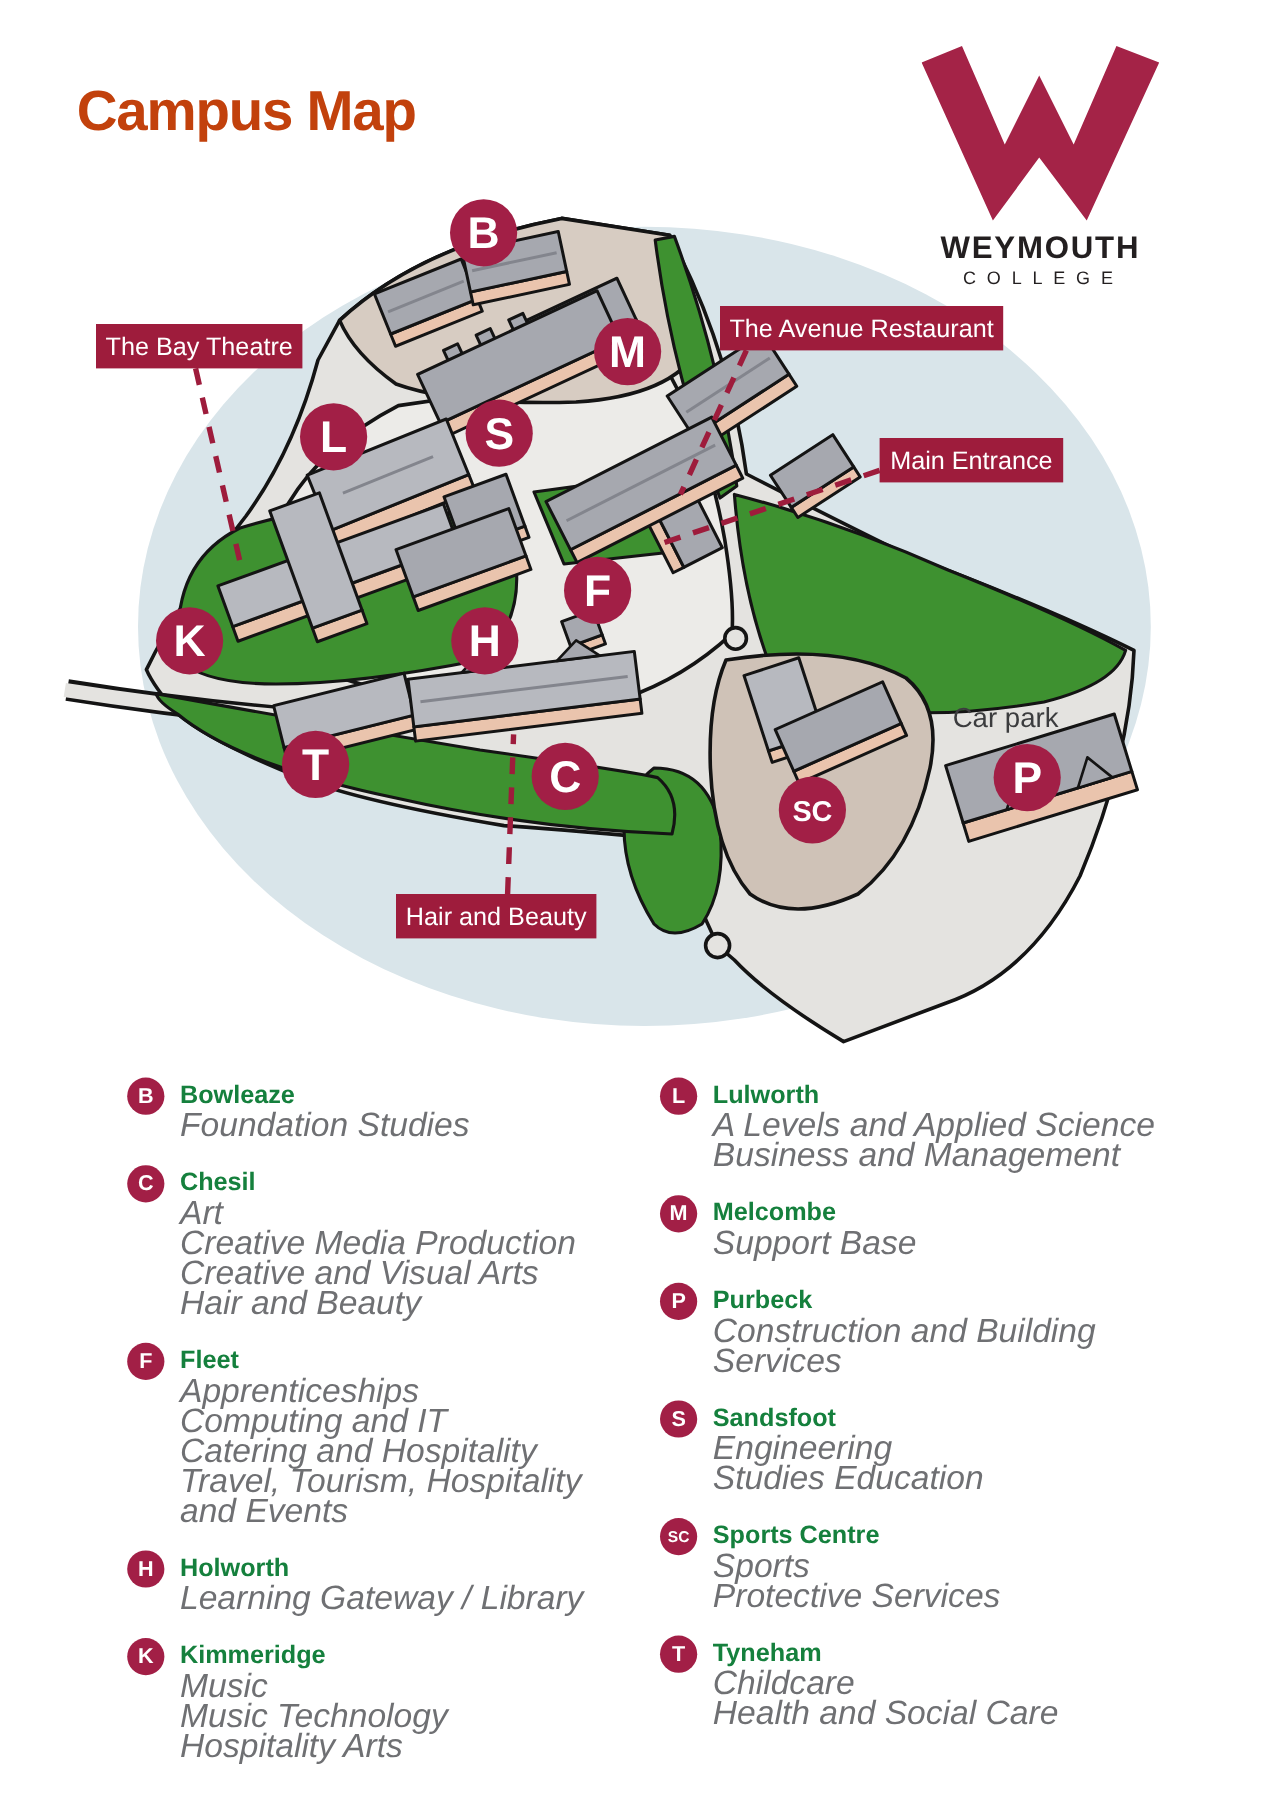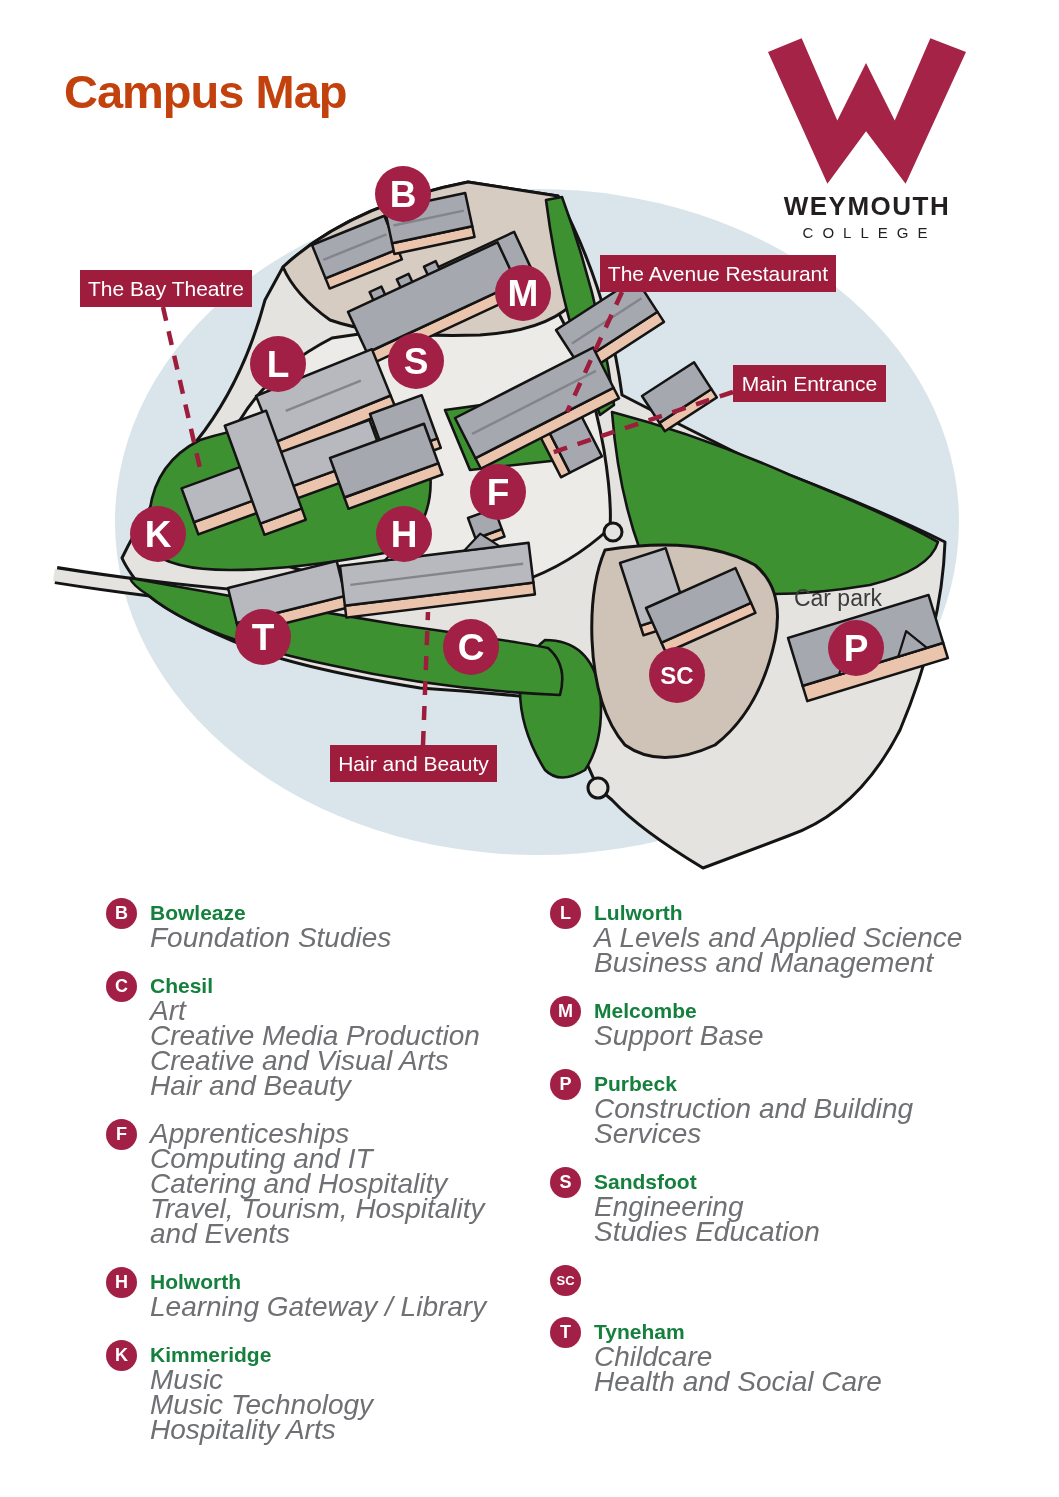--- a/index.html
+++ b/index.html
@@ -295,20 +295,21 @@
           <div class="legend-name">Chesil</div>
           <div class="legend-course">Art</div>
           <div class="legend-course">Creative Media Production</div>
           <div class="legend-course">Creative and Visual Arts</div>
           <div class="legend-course">Hair and Beauty</div>
         </div>
       </div>
       <div class="legend-entry">
         <span class="badge">F</span>
         <div class="legend-text">
+          <div class="legend-name">Fleet</div>
           <div class="legend-course">Apprenticeships</div>
           <div class="legend-course">Computing and IT</div>
           <div class="legend-course">Catering and Hospitality</div>
           <div class="legend-course">Travel, Tourism, Hospitality and Events</div>
         </div>
       </div>
       <div class="legend-entry">
         <span class="badge">H</span>
         <div class="legend-text">
           <div class="legend-name">Holworth</div>
@@ -351,20 +352,25 @@
       <div class="legend-entry">
         <span class="badge">S</span>
         <div class="legend-text">
           <div class="legend-name">Sandsfoot</div>
           <div class="legend-course">Engineering</div>
           <div class="legend-course">Studies Education</div>
         </div>
       </div>
       <div class="legend-entry">
         <span class="badge small">SC</span>
+        <div class="legend-text">
+          <div class="legend-name">Sports Centre</div>
+          <div class="legend-course">Sports</div>
+          <div class="legend-course">Protective Services</div>
+        </div>
       </div>
       <div class="legend-entry">
         <span class="badge">T</span>
         <div class="legend-text">
           <div class="legend-name">Tyneham</div>
           <div class="legend-course">Childcare</div>
           <div class="legend-course">Health and Social Care</div>
         </div>
       </div>
     </div>

